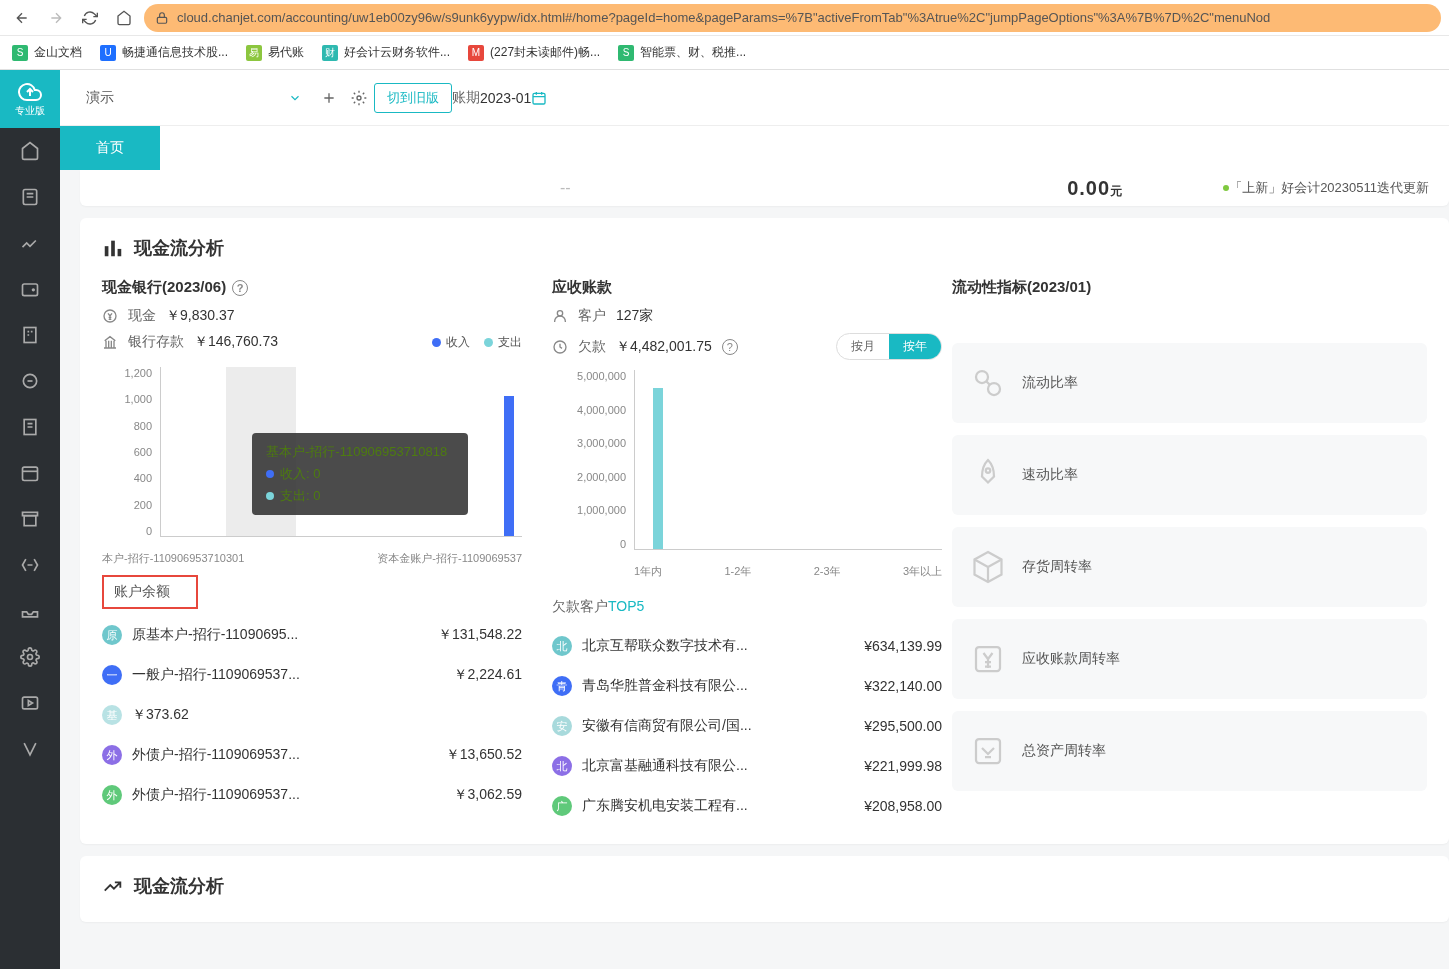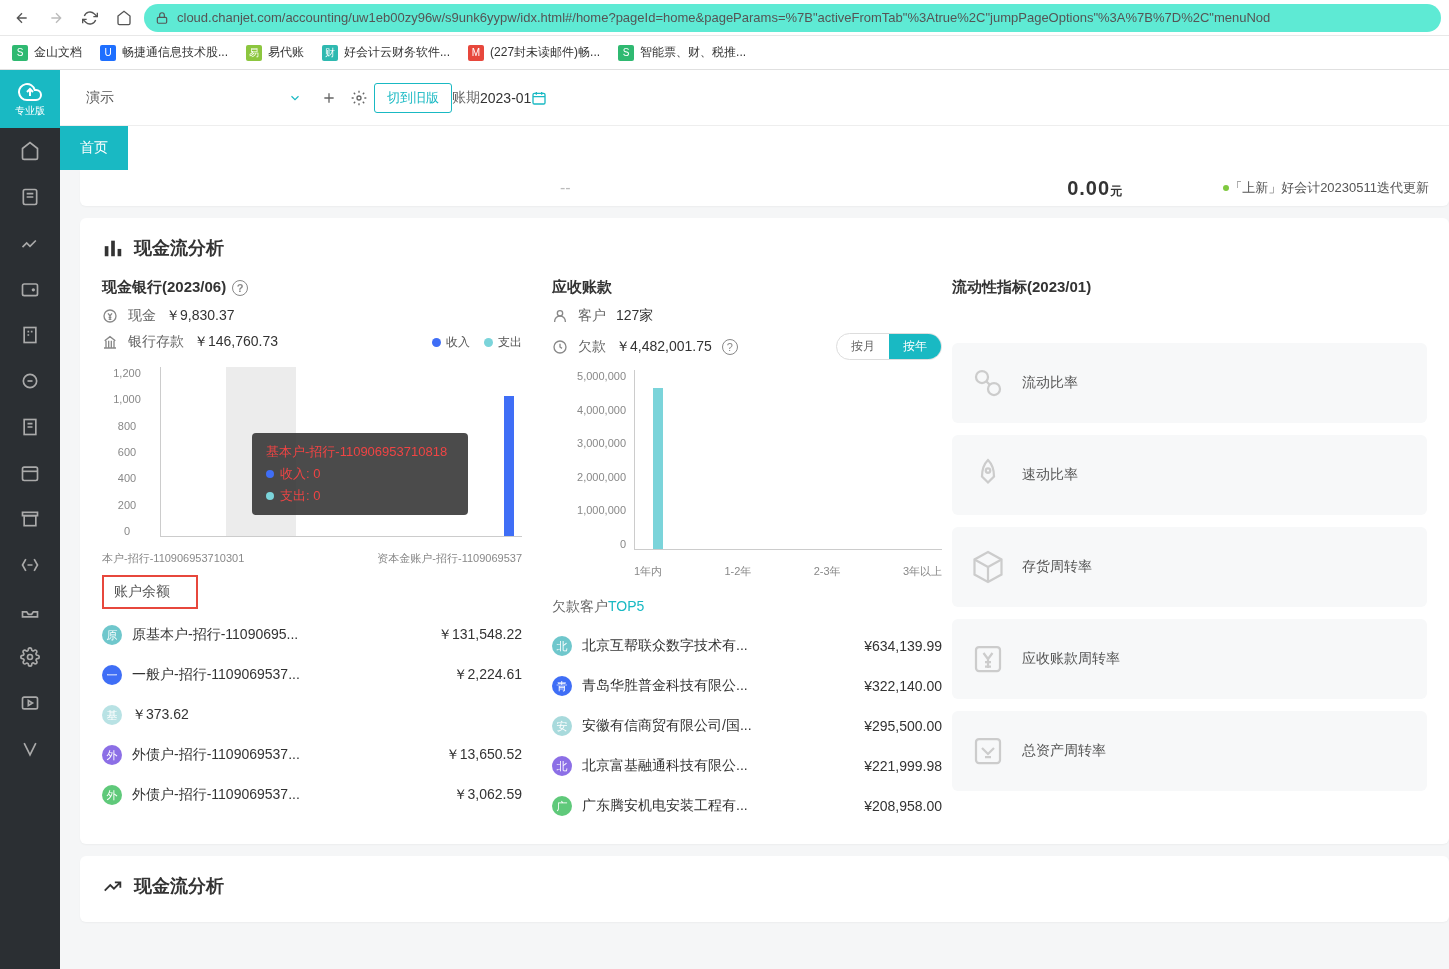--- a/index.html
+++ b/index.html
@@ -2,21 +2,21 @@
 <html><head>
   <meta charset="utf-8">
   <style>
     * { margin: 0; padding: 0; box-sizing: border-box; }
     body { font-family: -apple-system, "Microsoft YaHei", sans-serif; background: #f5f5f5; color: #333; font-size: 13px; }
     
     
     .browser-nav { height: 36px; background: #fff; border-bottom: 1px solid #e8e8e8; display: flex; align-items: center; padding: 0 8px; gap: 6px; }
     .nav-btn { width: 28px; height: 28px; display: flex; align-items: center; justify-content: center; border-radius: 50%; color: #555; }
     .nav-btn svg { width: 16px; height: 16px; }
-    .url-bar { flex: 1; height: 28px; background: #5eead4; border: 1px solid transparent; border-radius: 14px; display: flex; align-items: center; padding: 0 10px; gap: 8px; color: #555; font-size: 13px; }
+    .url-bar { flex: 1; height: 28px; background: #fdba74; border: 1px solid transparent; border-radius: 14px; display: flex; align-items: center; padding: 0 10px; gap: 8px; color: #555; font-size: 13px; }
     .url-bar .lock { width: 14px; height: 14px; }
     .url-text { flex: 1; white-space: nowrap; overflow: hidden; }
     
     
     .bookmarks-bar { height: 34px; background: #fff; border-bottom: 1px solid #e0e0e0; display: flex; align-items: center; padding: 0 12px; gap: 18px; }
     .bookmark { display: flex; align-items: center; gap: 6px; font-size: 12px; color: #333; }
     .bookmark .favicon { width: 16px; height: 16px; display: flex; align-items: center; justify-content: center; border-radius: 2px; font-size: 10px; color: #fff; }
     .favicon.green { background: #2fb971; }
     .favicon.blue { background: #1e6fff; }
     .favicon.lime { background: #8cc63f; }
@@ -39,21 +39,21 @@
     .org-select .chev { color: #19b9c3; }
     .top-btn { width: 30px; height: 30px; display: flex; align-items: center; justify-content: center; color: #666; }
     .top-btn svg { width: 16px; height: 16px; }
     .switch-btn { height: 30px; padding: 0 12px; border: 1px solid #19b9c3; color: #19b9c3; border-radius: 3px; display: flex; align-items: center; font-size: 13px; }
     .period-label { color: #666; font-size: 14px; }
     .period-val { color: #333; font-size: 14px; }
     .cal-icon { width: 16px; height: 16px; color: #19b9c3; }
     
     
     .tabs-row { height: 44px; background: #fff; display: flex; align-items: flex-start; }
-    .tab-home { height: 44px; padding: 0 20px; background: #19b9c3; color: #fff; font-size: 14px; display: flex; align-items: center; }
+    .tab-home { height: 44px; padding: 0 36px; background: #19b9c3; color: #fff; font-size: 14px; display: flex; align-items: center; }
     
     
     .content { flex: 1; padding: 0 0 0 0; overflow: hidden; position: relative; }
     .strip-top { height: 36px; background: #fff; margin: 0 0 12px 20px; display: flex; align-items: center; justify-content: space-between; padding: 0 20px; border-radius: 0 0 6px 6px; box-shadow: 0 1px 2px rgba(0,0,0,.04); }
     .strip-input { width: 340px; height: 1px; }
     .strip-val { font-size: 20px; color: #333; font-weight: 600; margin-left: auto; margin-right: 100px; letter-spacing: 1px; }
     .strip-val .unit { font-size: 12px; }
     .announce { display: flex; align-items: center; gap: 0; font-size: 13px; color: #555; }
     .announce .dot { width: 6px; height: 6px; background: #7fc93f; border-radius: 50%; }
     
@@ -78,26 +78,26 @@
     .legend-dot { width: 9px; height: 9px; border-radius: 50%; }
     .legend-dot.inc { background: #3f6ef6; }
     .legend-dot.exp { background: #7bd4da; }
     
     .toggle { margin-left: auto; display: flex; border: 1px solid #ddd; border-radius: 14px; overflow: hidden; font-size: 12px; }
     .toggle span { padding: 4px 14px; color: #666; }
     .toggle span.active { background: #19b9c3; color: #fff; }
     
     
     .chart-area { position: relative; height: 200px; margin-top: 16px; }
-    .y-axis { position: absolute; left: 0; top: 0; bottom: 30px; width: 50px; display: flex; flex-direction: column; justify-content: space-between; font-size: 11px; color: #888; text-align: right; align-items: center; }
+    .y-axis { position: absolute; left: 0; top: 0; bottom: 30px; width: 50px; display: flex; flex-direction: column; justify-content: space-between; font-size: 11px; color: #888; text-align: right; }
     .plot { position: absolute; left: 58px; right: 0; top: 0; bottom: 30px; border-left: 1px solid #ccc; border-bottom: 1px solid #ccc; }
     .gray-band { position: absolute; top: 0; bottom: 0; width: 70px; left: 65px; background: rgba(180,180,180,.25); }
     .blue-bar { position: absolute; bottom: 0; right: 8px; width: 10px; height: 140px; background: #3f6ef6; }
     .x-axis { position: absolute; left: 0; right: 0; bottom: 0; height: 24px; display: flex; justify-content: space-between; font-size: 11px; color: #888; padding: 8px 0 0 0; }
-    .tooltip { position: absolute; left: 150px; top: 66px; background: rgba(50,50,50,.88); color: #ef4444; padding: 10px 14px; border-radius: 4px; font-size: 13px; width: 216px; }
+    .tooltip { position: absolute; left: 150px; top: 66px; background: rgba(50,50,50,.88); color: #4d7c0f; padding: 10px 14px; border-radius: 4px; font-size: 13px; width: 216px; }
     .tooltip-row { display: flex; align-items: center; gap: 6px; margin-top: 4px; }
     .tooltip-dot { width: 8px; height: 8px; border-radius: 50%; }
     
     
     .ar-chart { position: relative; height: 210px; margin-top: 10px; }
     .ar-y { position: absolute; left: 0; top: 0; bottom: 30px; width: 74px; display: flex; flex-direction: column; justify-content: space-between; font-size: 11px; color: #888; text-align: right; }
     .ar-plot { position: absolute; left: 82px; right: 0; top: 0; bottom: 30px; border-left: 1px solid #ccc; border-bottom: 1px solid #ccc; }
     .ar-bar { position: absolute; bottom: 0; left: 18px; width: 10px; background: #7bd4da; }
     .ar-x { position: absolute; left: 82px; right: 0; bottom: 0; height: 24px; display: flex; justify-content: space-between; font-size: 11px; color: #888; padding: 8px 0 0 0; }
     

